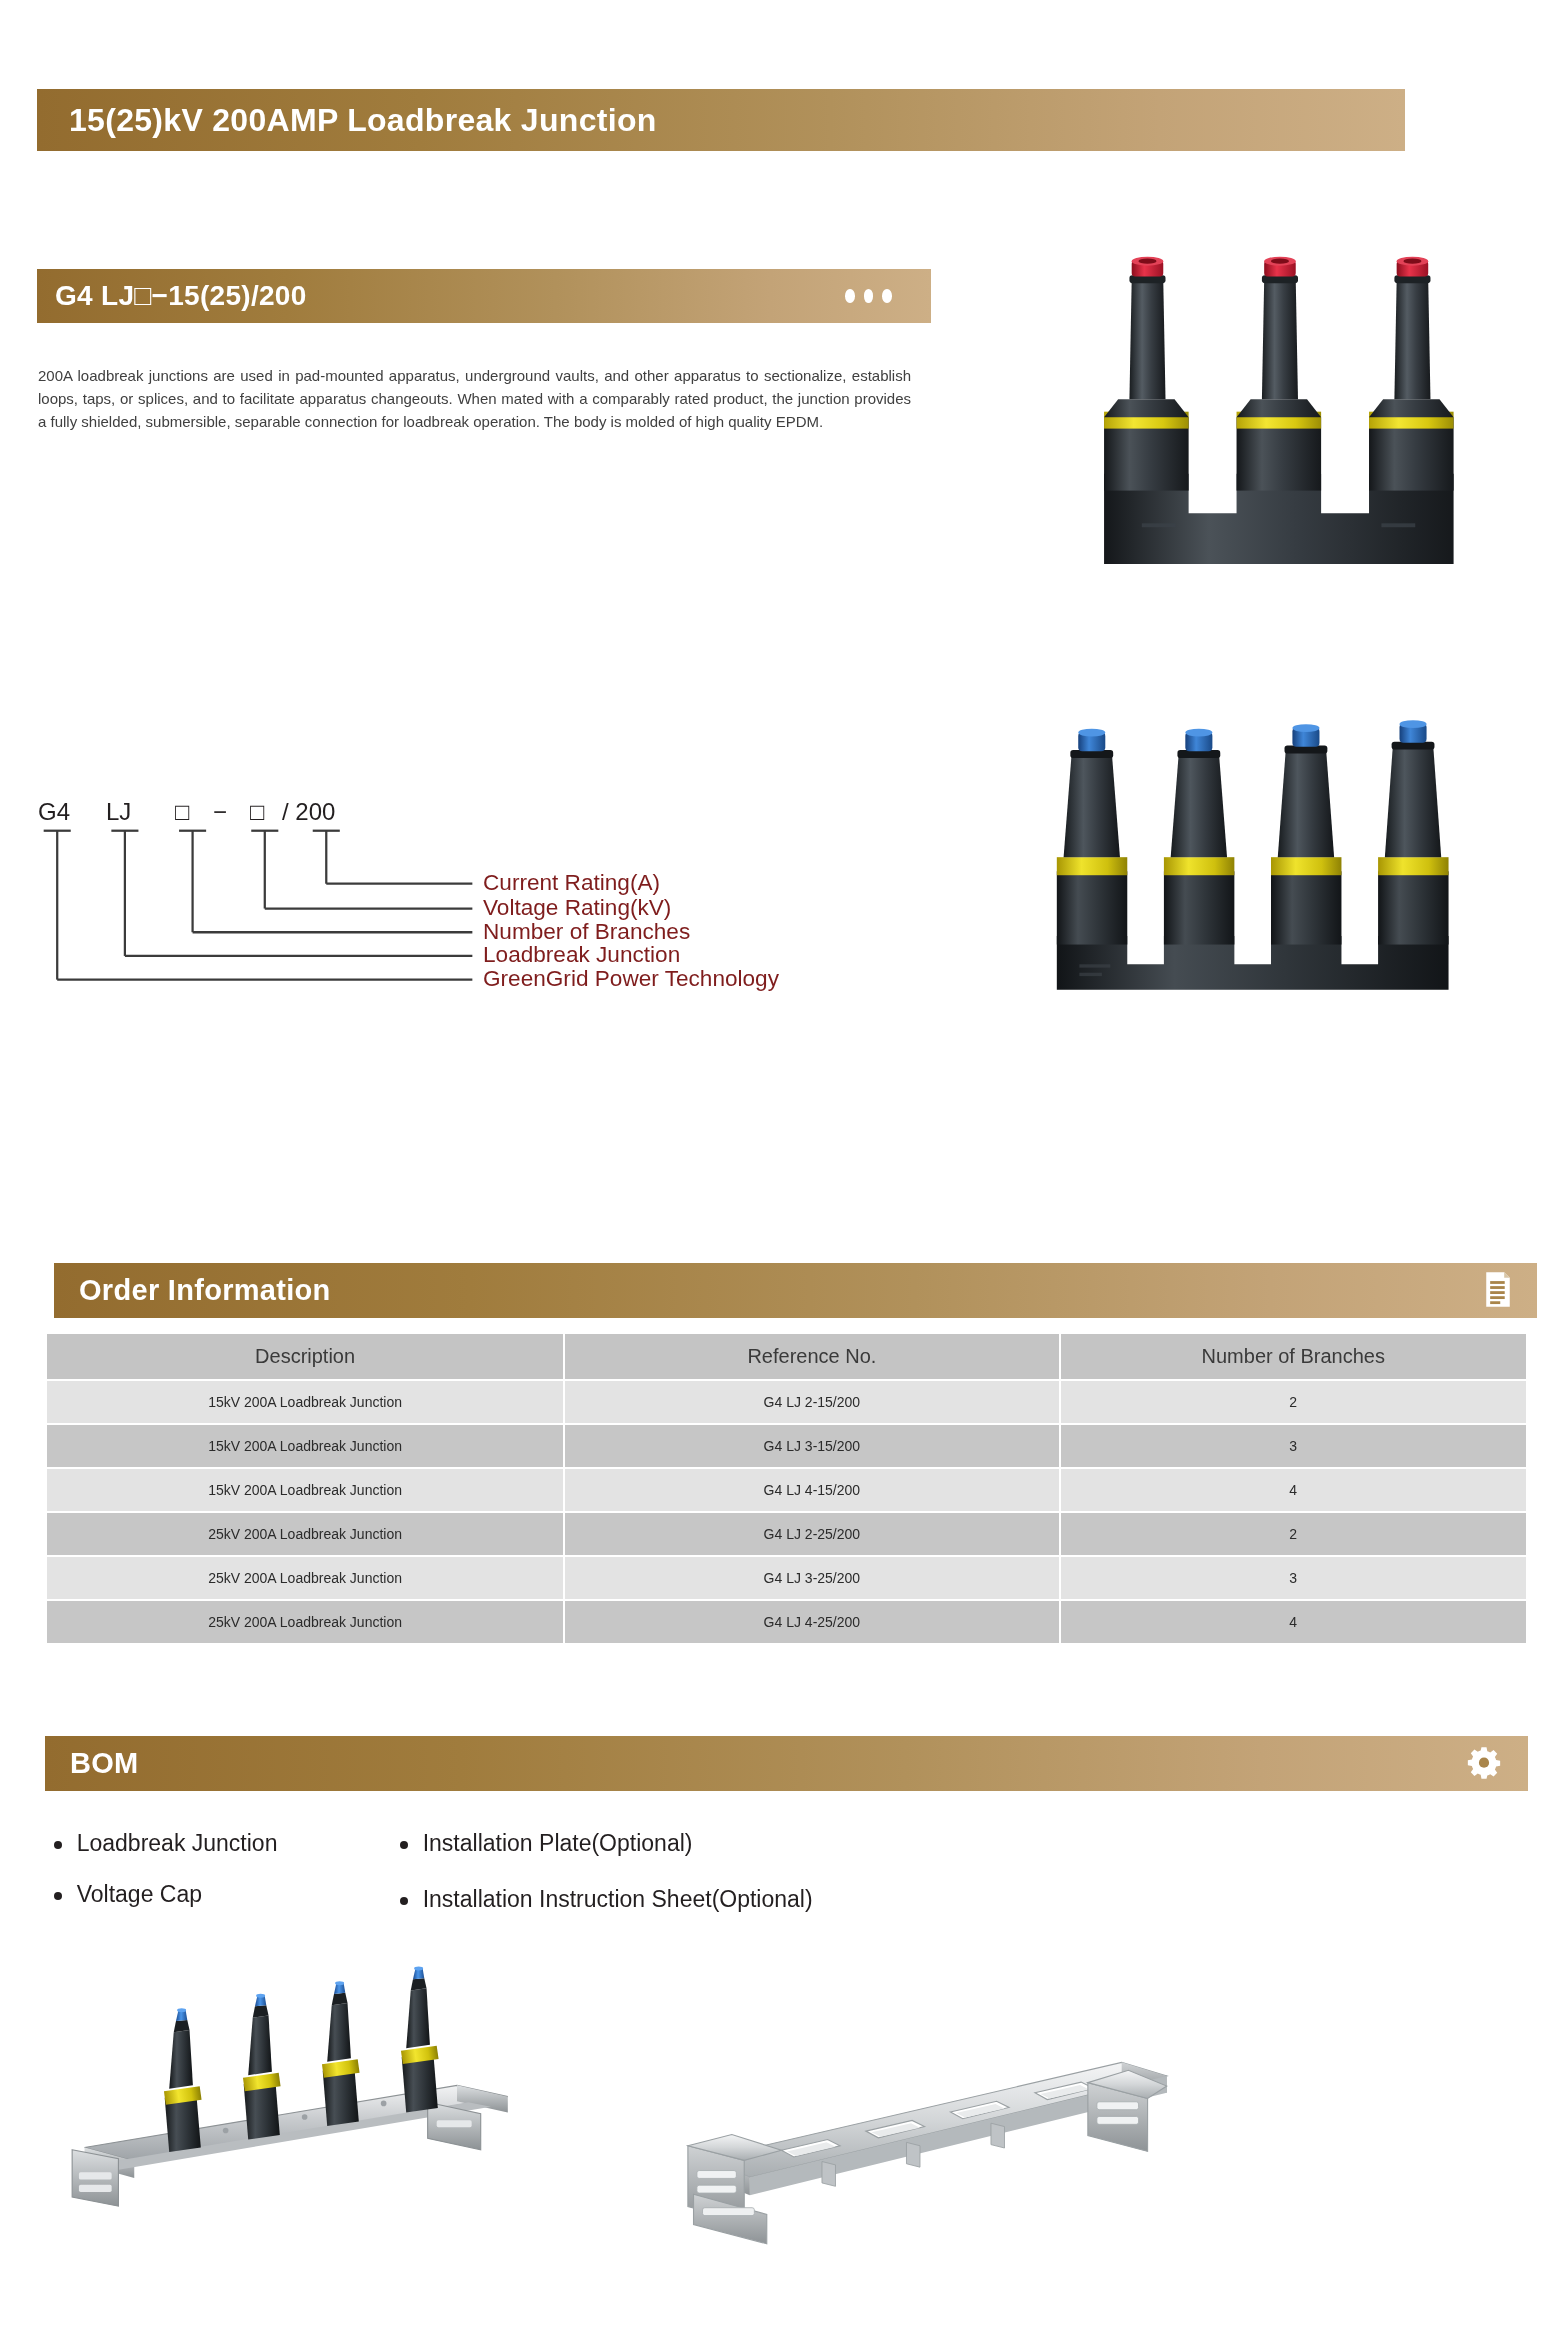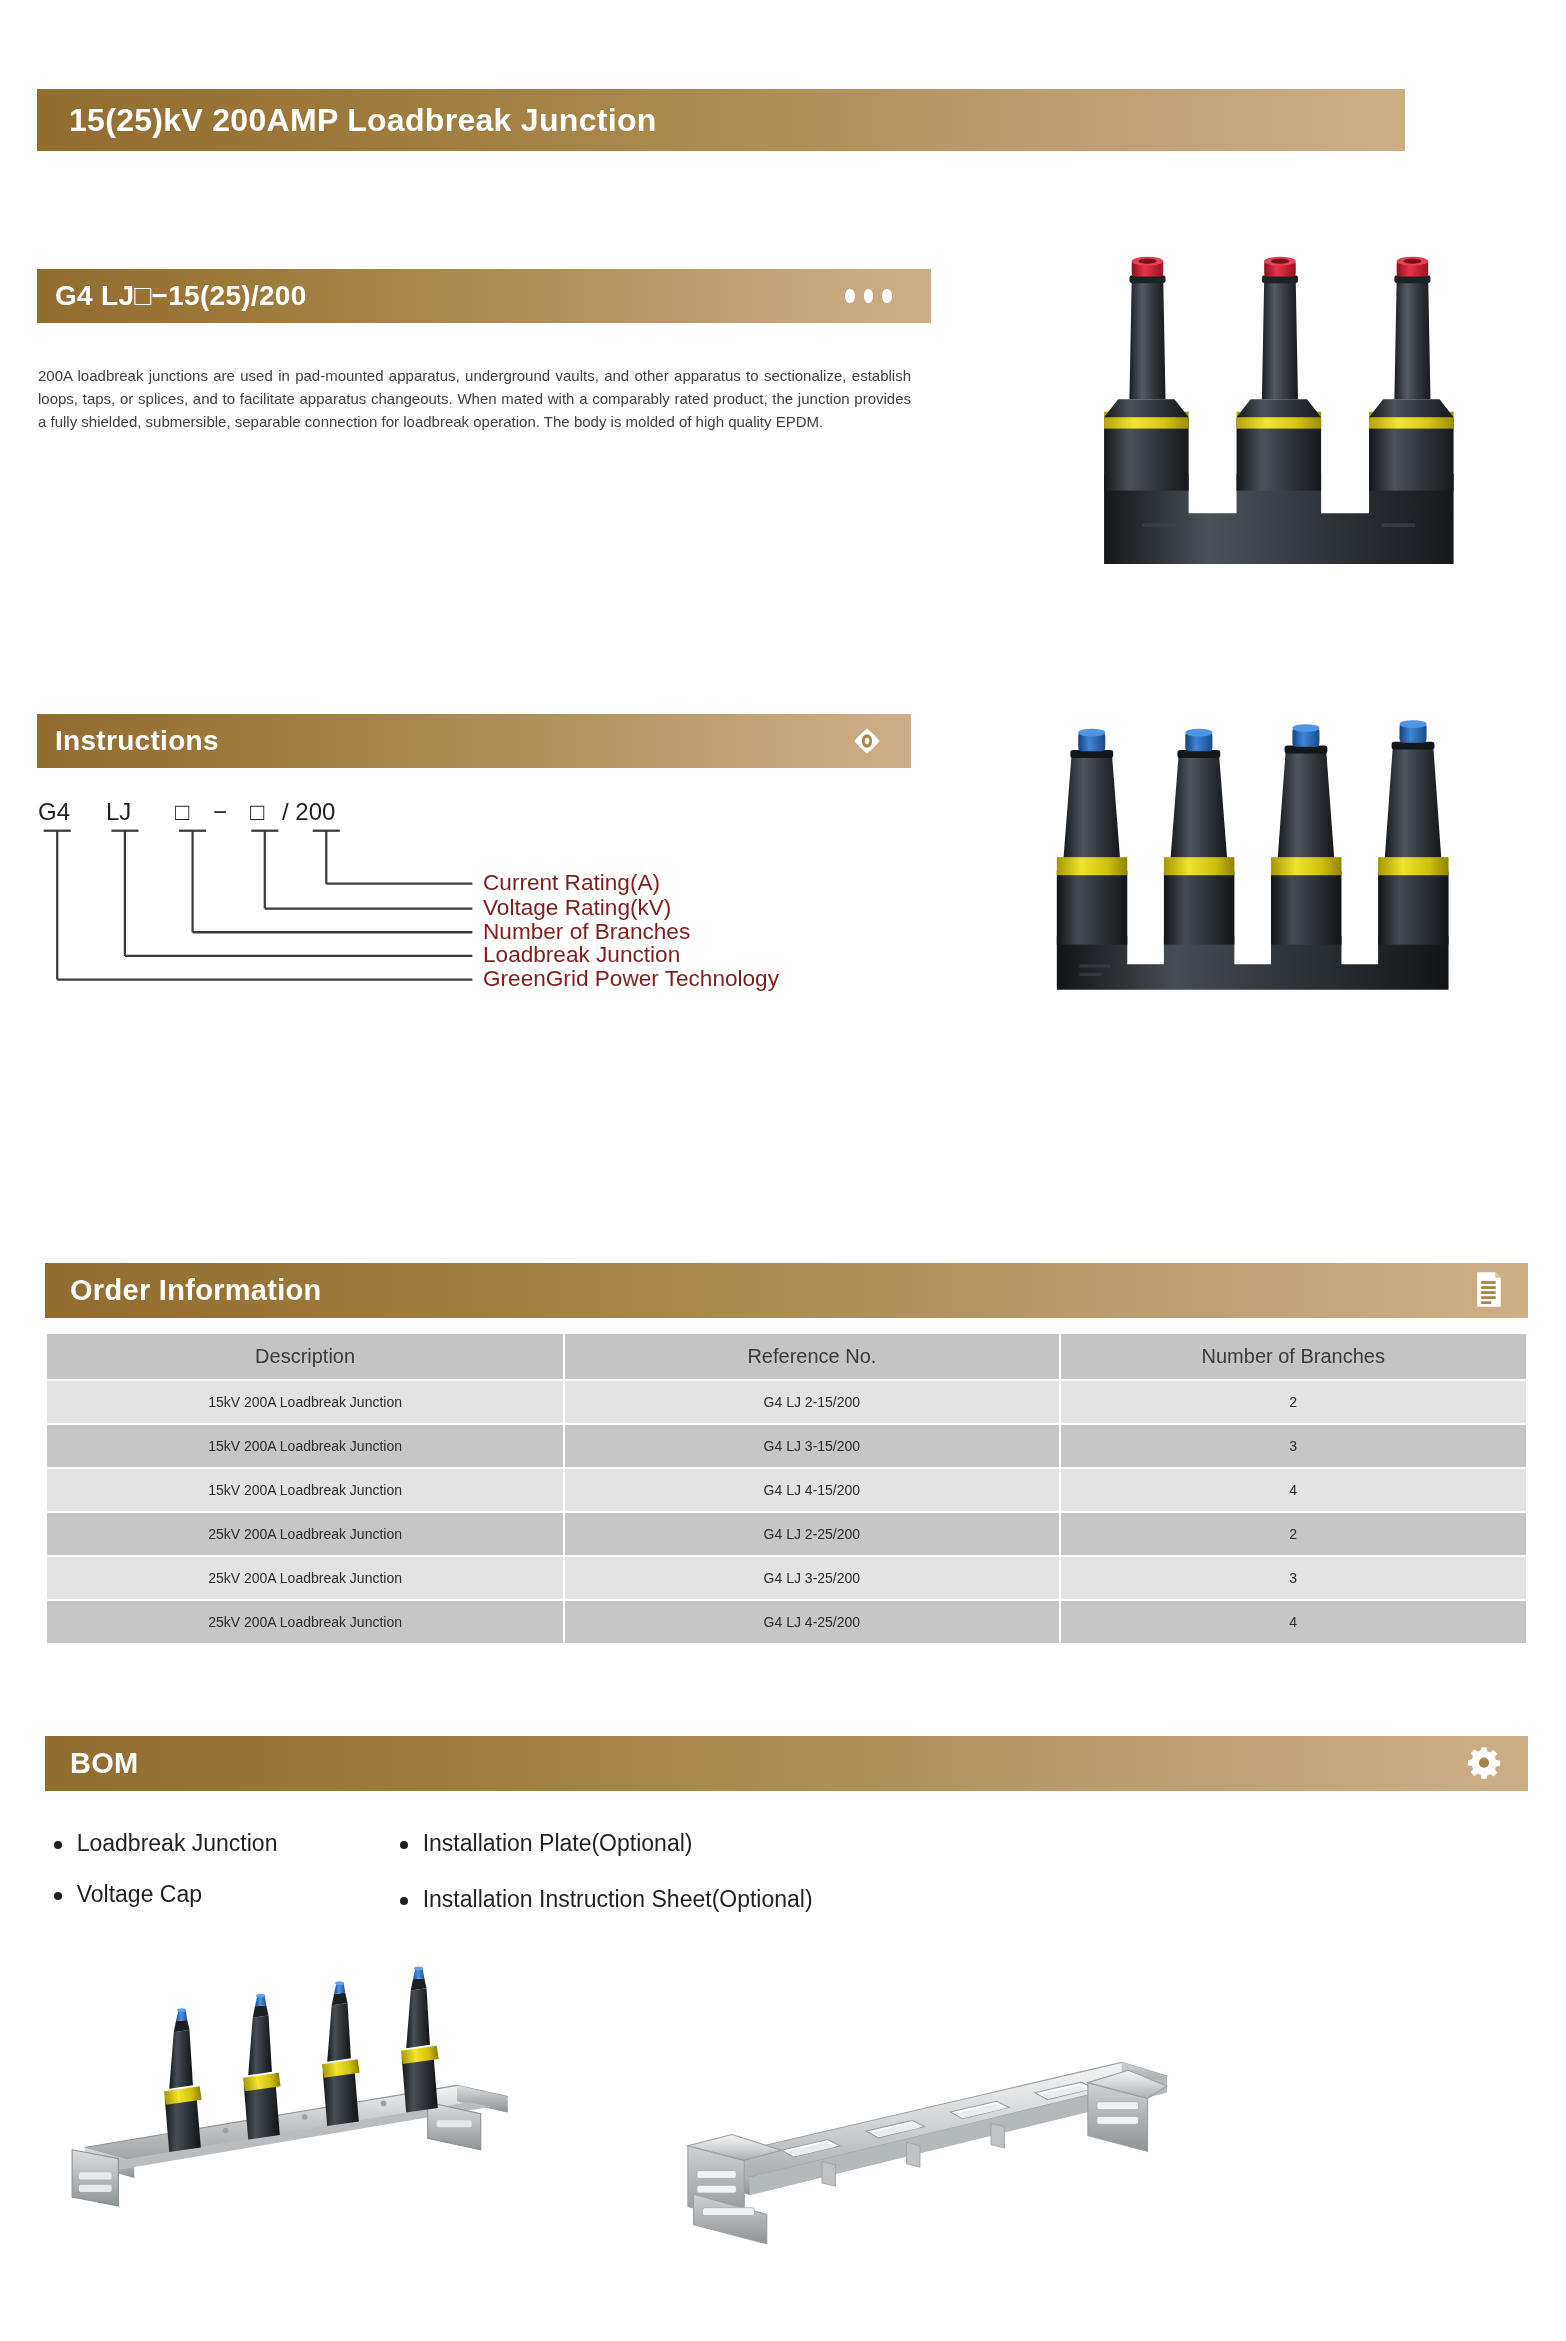--- a/index.html
+++ b/index.html
@@ -32,21 +32,21 @@
 
   
   #code-bar { left: 37px; top: 269px; width: 894px; height: 54px; }
   #code-bar .bar-title { margin-left: 18px; font-size: 28px; }
 
   
   #instructions-bar { left: 37px; top: 714px; width: 874px; height: 54px; }
   #instructions-bar .bar-title { margin-left: 18px; font-size: 28px; }
 
   
-  #order-bar { left: 45px; top: 1263px; width: 1483px; height: 55px; }
+  #order-bar { left: 54px; top: 1263px; width: 1483px; height: 55px; }
   #order-bar .bar-title { margin-left: 25px; font-size: 29px; }
 
   
   #bom-bar { left: 45px; top: 1736px; width: 1483px; height: 55px; }
   #bom-bar .bar-title { margin-left: 25px; font-size: 29px; }
 
   
   .dots { display:flex; gap: 9px; }
   .dots i { display:block; width: 9.6px; height: 13.5px; background:#fff; border-radius: 50%; }
 
@@ -127,30 +127,20 @@
     <span class="bar-title">G4 LJ□−15(25)/200</span>
     <span class="bar-icon dots" style="right:39px;">
       <i></i>
         <i></i>
         <i></i>
     </span>
   </div>
 
   <p id="intro-para">200A loadbreak junctions are used in pad-mounted apparatus, underground vaults, and other apparatus to sectionalize, establish loops, taps, or splices, and to facilitate apparatus changeouts. When mated with a comparably rated product, the junction provides a fully shielded, submersible, separable connection for loadbreak operation. The body is molded of high quality EPDM.</p>
 
-  <div class="bar" id="instructions-bar">
-    <span class="bar-title">Instructions</span>
-    <span class="bar-icon" style="right:28px; top:11.3px;">
-      <svg class="eye-outer" viewBox="0 0 56 56" xmlns="http://www.w3.org/2000/svg">
-        <path d="M28 6 C41 17 47 24 50 28 C47 32 41 39 28 50 C15 39 9 32 6 28 C9 24 15 17 28 6 Z" fill="#ffffff"></path>
-        <ellipse cx="28" cy="28" rx="9" ry="12" fill="#a9854a"></ellipse>
-        <ellipse cx="28" cy="28" rx="4" ry="5.5" fill="#ffffff"></ellipse>
-      </svg>
-    </span>
-  </div>
 
   <div id="breakdown">
 
     <span class="code-token" style="left:0px;   top:0px;">G4</span>
     <span class="code-token" style="left:68px; top:0px;">LJ</span>
     <span class="code-token" style="left:137px; top:0px;">□</span>
     <span class="code-token" style="left:175px; top:0px;">−</span>
     <span class="code-token" style="left:212px; top:0px;">□</span>
     <span class="code-token" style="left:244px; top:0px;">/ 200</span>
 

